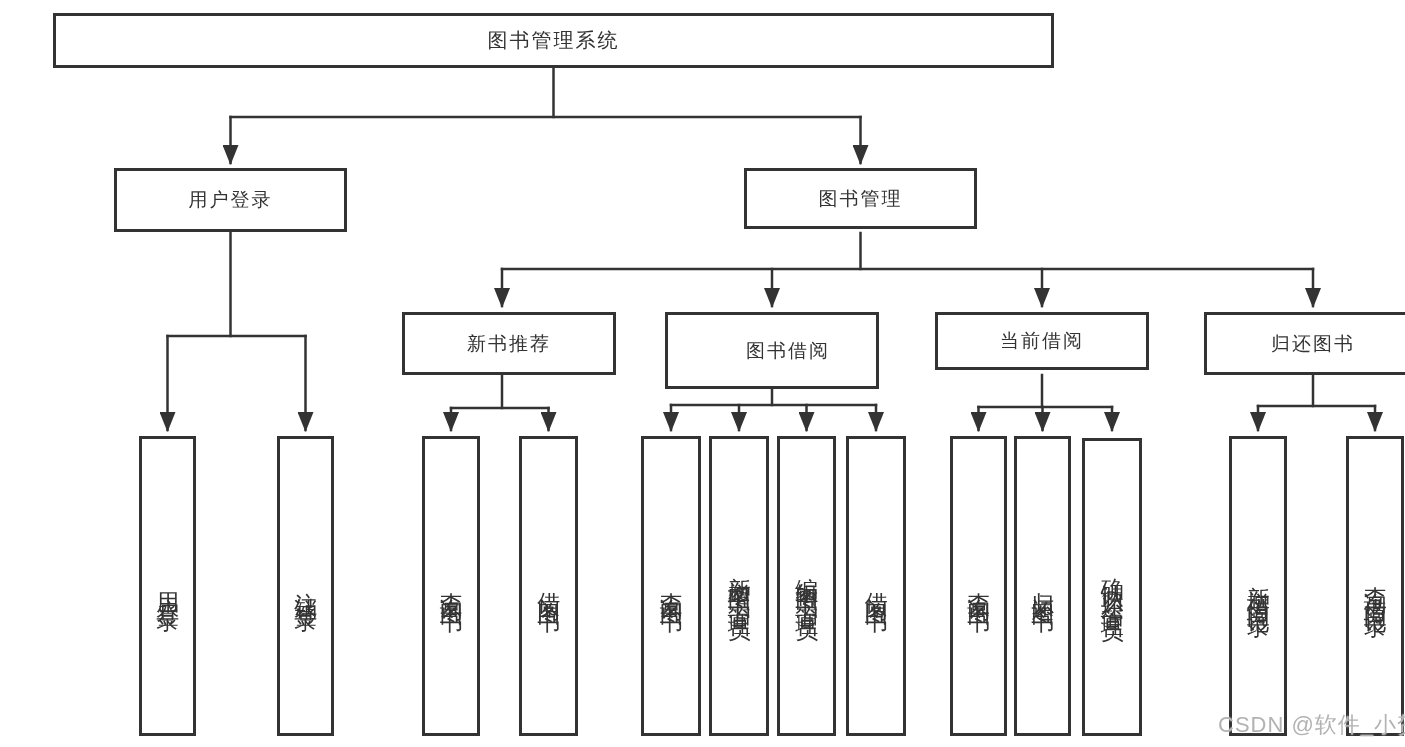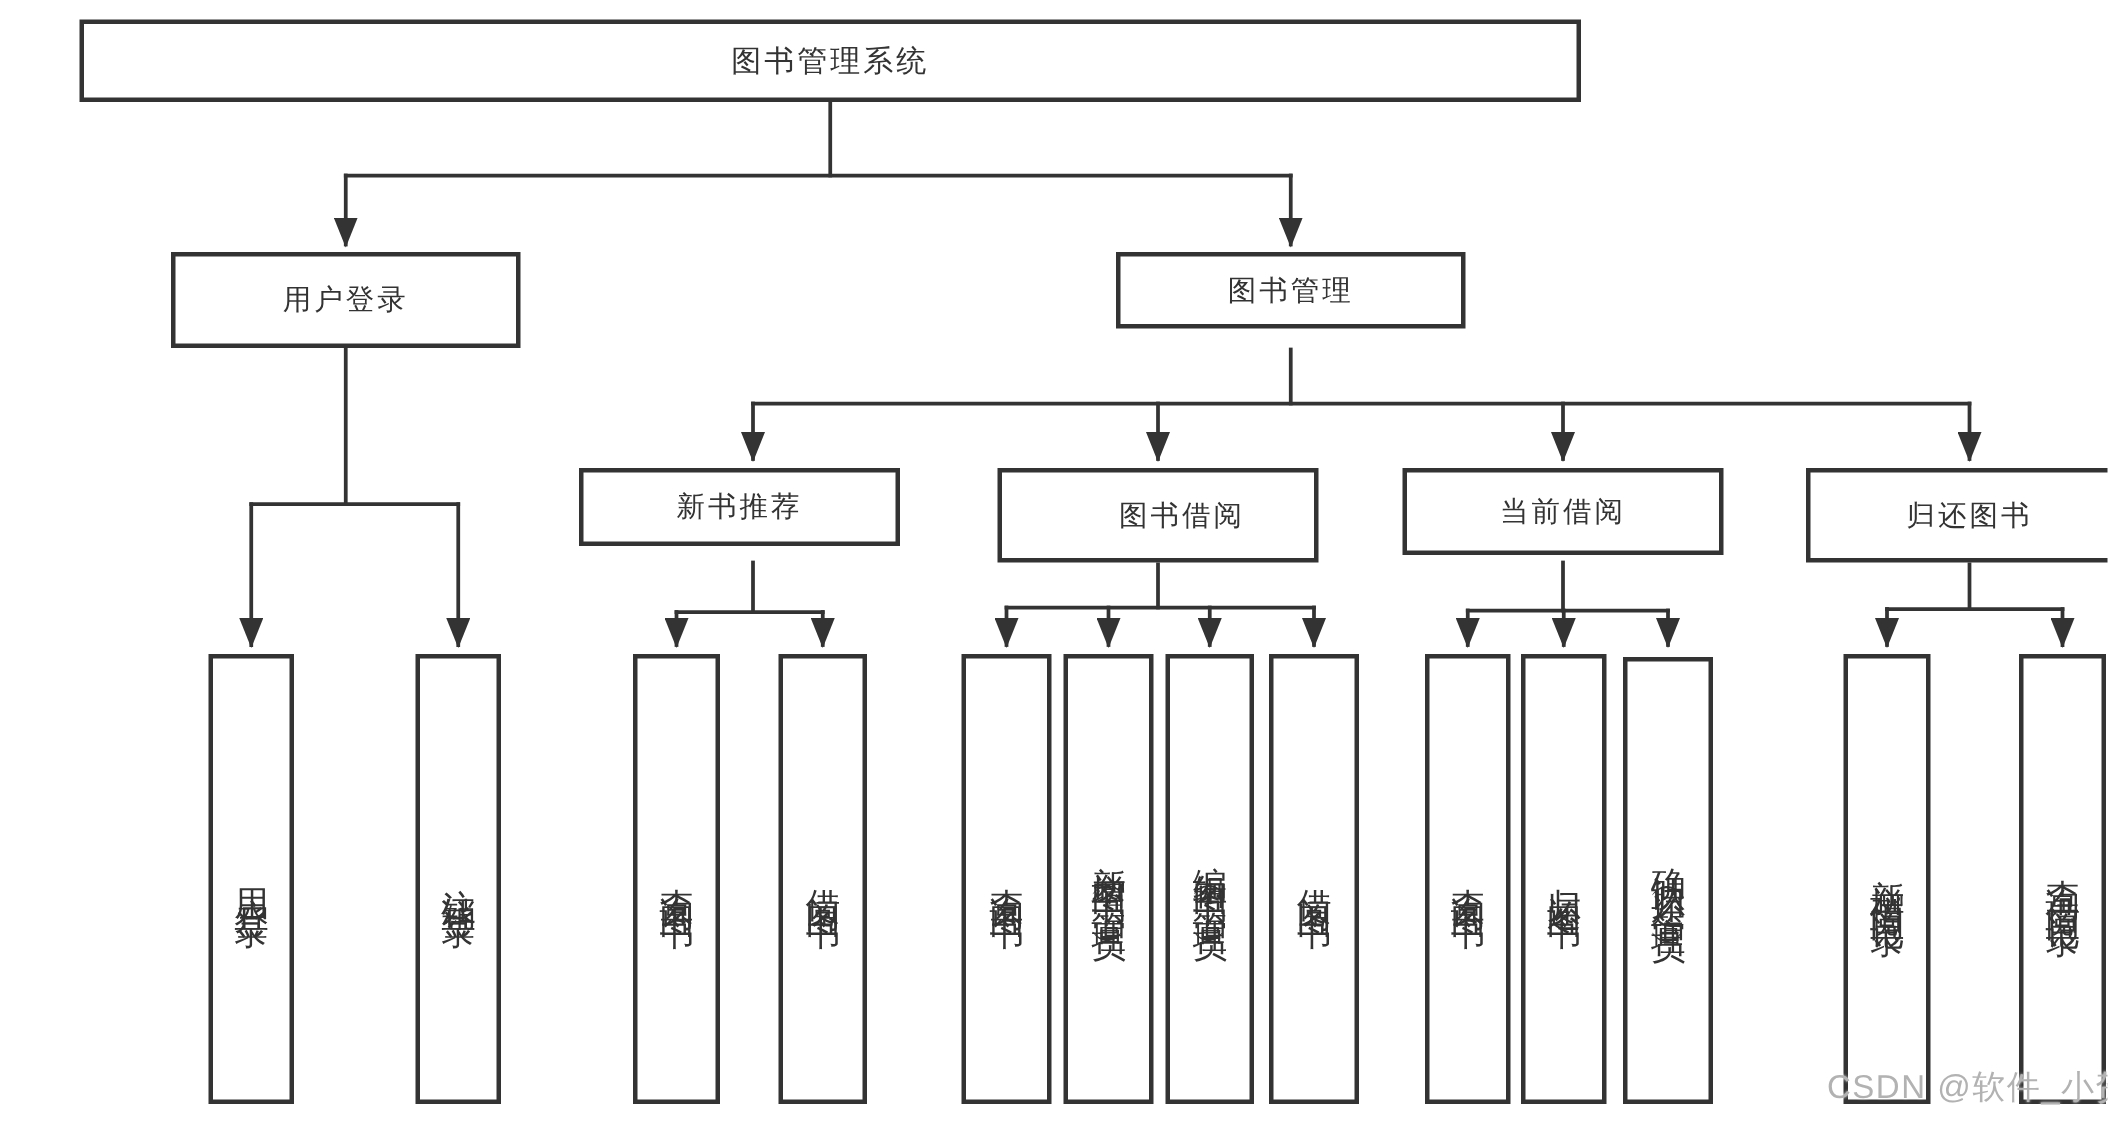--- a/index.html
+++ b/index.html
@@ -113,28 +113,28 @@
     <path class="stem" d="M1343,406 L1343,430" marker-end="url(#arrowhead)"></path>
   </svg>
 
   <div class="box hbox root" style="left:21px;top:13px;width:1001px;height:55px;">
     <span>图书管理系统</span>
   </div>
 
   <div class="box hbox" style="left:82px;top:168px;width:233px;height:64px;">
     <span>用户登录</span>
   </div>
-  <div class="box hbox" style="left:712px;top:168px;width:233px;height:51px;">
+  <div class="box hbox" style="left:712px;top:168px;width:233px;height:61px;">
     <span>图书管理</span>
   </div>
 
-  <div class="box hbox" style="left:354px;top:312px;width:214px;height:52px;">
+  <div class="box hbox" style="left:370px;top:312px;width:214px;height:63px;">
     <span>新书推荐</span>
   </div>
-  <div class="box hbox" style="left:633px;top:312px;width:214px;height:63px;padding-left:32px;">
+  <div class="box hbox" style="left:633px;top:312px;width:214px;height:77px;padding-left:32px;">
     <span>图书借阅</span>
   </div>
   <div class="box hbox" style="left:903px;top:312px;width:214px;height:58px;">
     <span>当前借阅</span>
   </div>
   <div class="box hbox" style="left:1172px;top:312px;width:218px;height:63px;">
     <span>归还图书</span>
   </div>
 
   <div class="box vbox" style="left:107px;top:436px;width:57px;height:300px;">

